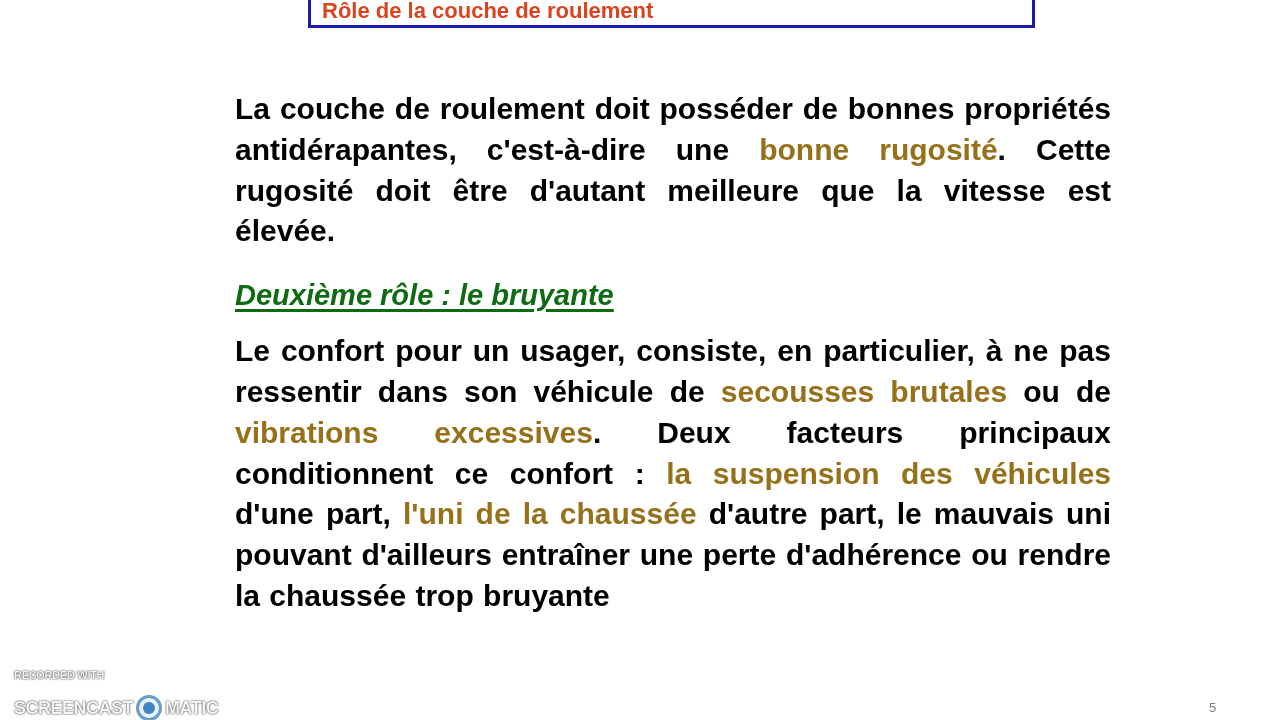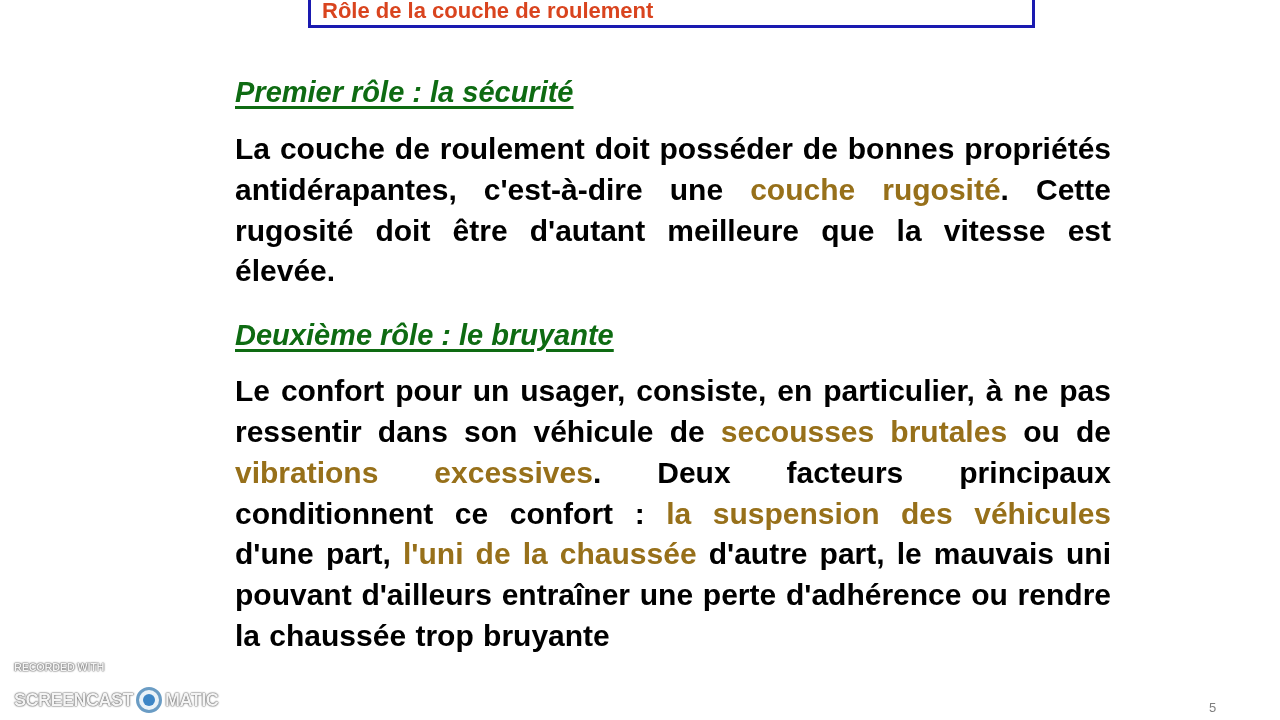--- a/index.html
+++ b/index.html
@@ -36,21 +36,21 @@
   }
   .hl { color: #97701a; }
   .gap1 { height: 17px; }
   .gap2 { height: 23px; }
   .gap3 { height: 16px; }
   .watermark {
     position: absolute; left: 14px; top: 661px;
     color: #f4f4f4; font-weight: bold;
     text-shadow: 0 0 2px #444, 0 0 1px #444;
   }
-  .wm-small { font-size: 11px; letter-spacing: -0.3px; }
+  .wm-small { font-size: 11px; letter-spacing: -0.3px; margin-top: 8px; }
   .wm-big { display: flex; align-items: center; font-size: 18px; margin-top: 14px; letter-spacing: -0.5px; }
   .wm-logo {
     width: 26px; height: 26px; border-radius: 50%;
     border: 3px solid #6a9cc4; background: #e9f2f8;
     display: inline-flex; align-items: center; justify-content: center;
     margin: 0 3px; box-sizing: border-box;
   }
   .wm-logo-inner { width: 12px; height: 12px; border-radius: 50%; background: #3d86c6; }
   .page-number {
     position: absolute; left: 1209px; top: 700px;
@@ -58,23 +58,22 @@
   }
 </style>
 </head>
 <body>
 
 <div class="title-box">
   <span class="title-text">Rôle de la couche de roulement</span>
 </div>
 
 <div class="content">
-  <h2 class="heading">Premier rôle : la sécurité</h2>
   <div class="gap1"></div>
-  <p class="para"><span>La couche de roulement doit posséder de bonnes propriétés antidérapantes, c'est-à-dire une </span><span class="hl">couche rugosité</span><span>. Cette rugosité doit être d'autant meilleure que la vitesse est élevée.</span></p>
+  <p class="para"><span>La couche de roulement doit posséder de bonnes propriétés antidérapantes, c'est-à-dire une </span><span class="hl">bonne rugosité</span><span>. Cette rugosité doit être d'autant meilleure que la vitesse est élevée.</span></p>
   <div class="gap2"></div>
   <h2 class="heading">Deuxième rôle : le bruyante</h2>
   <div class="gap3"></div>
   <p class="para"><span>Le confort pour un usager, consiste, en particulier, à ne pas ressentir dans son véhicule de </span><span class="hl">secousses brutales</span><span> ou de </span><span class="hl">vibrations excessives</span><span>. Deux facteurs principaux conditionnent ce confort : </span><span class="hl">la suspension des véhicules</span><span> d'une part, </span><span class="hl">l'uni de la chaussée</span><span> d'autre part, le mauvais uni pouvant d'ailleurs entraîner une perte d'adhérence ou rendre la chaussée trop bruyante</span></p>
 </div>
 
 <div class="watermark">
   <div class="wm-small">RECORDED WITH</div>
   <div class="wm-big">
     <span>SCREENCAST</span>

